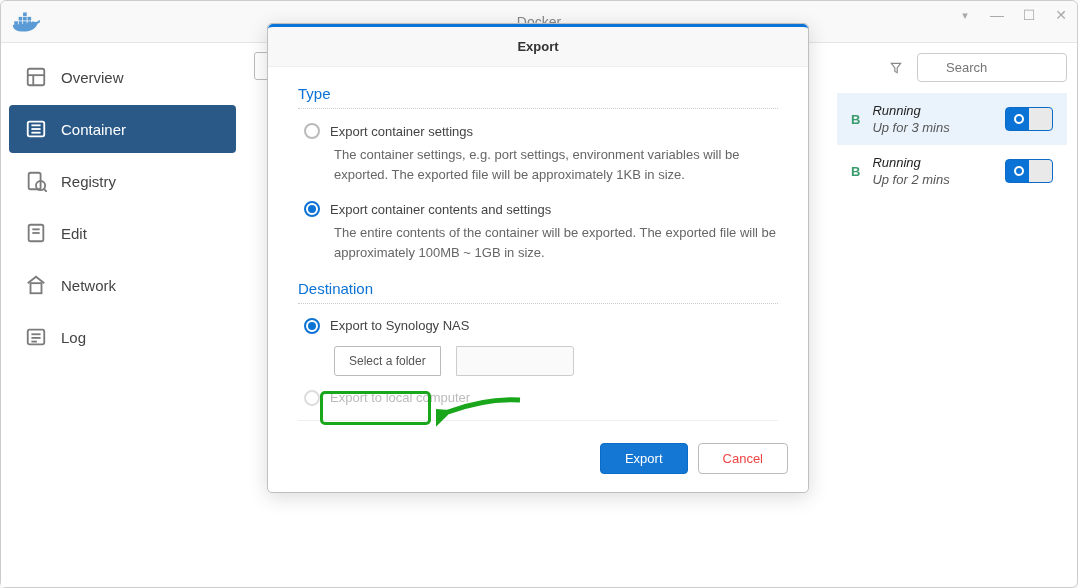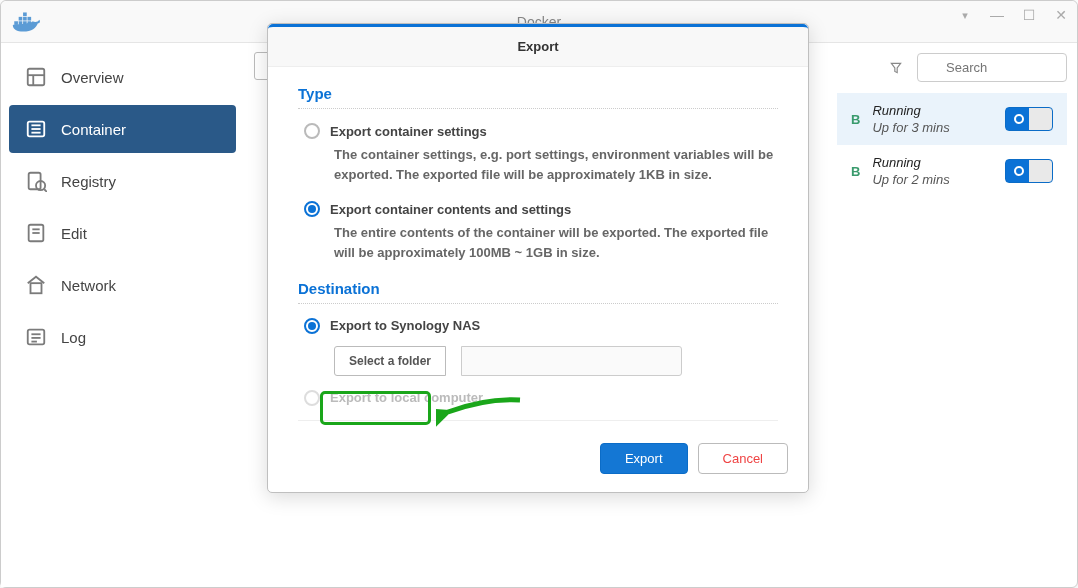--- a/index.html
+++ b/index.html
@@ -37,34 +37,34 @@
   .crow .letter { font-weight: bold; color: #3a9b6d; font-size: 13px; }
   .crow .info { flex: 1; font-style: italic; }
   .crow .s1 { font-size: 13px; color: #222; }
   .crow .s2 { font-size: 13px; color: #555; margin-top: 2px; }
   .toggle { width: 48px; height: 24px; border-radius: 4px; background: linear-gradient(90deg, #0b72d6 50%, #e9e9e9 50%); border: 1px solid #0b6cc7; position: relative; cursor: pointer; }
   .toggle .dot { position: absolute; left: 8px; top: 50%; transform: translateY(-50%); width: 10px; height: 10px; border: 2px solid #fff; border-radius: 50%; }
   
   
   .dialog { position: absolute; left: 267px; top: 23px; width: 542px; background: #fff; border: 1px solid #bfbfbf; border-radius: 5px; box-shadow: 0 4px 20px rgba(0,0,0,0.15); z-index: 10; }
   .dialog-header { border-top: 3px solid #0b72d6; background: #f8f8f8; text-align: center; font-weight: bold; font-size: 13px; color: #333; padding: 12px; border-bottom: 1px solid #eee; border-radius: 5px 5px 0 0; }
-  .dialog-body { padding: 18px 30px 10px 30px; font-size: 13px; color: #555; font-weight: bold; }
+  .dialog-body { padding: 18px 30px 10px 30px; font-size: 13px; color: #555; }
   .section-title { color: #0b72d6; font-size: 15px; margin-bottom: 6px; }
   .section-rule { border-bottom: 1px dotted #ccc; margin-bottom: 14px; }
   
   .radio-row { display: flex; align-items: center; gap: 10px; margin: 6px 0 6px 6px; }
   .radio-outer { width: 16px; height: 16px; border: 2px solid #0b72d6; border-radius: 50%; display: flex; align-items: center; justify-content: center; cursor: pointer; flex-shrink: 0; }
   .radio-outer.off { border-color: #bababa; }
   .radio-outer.disabled { border-color: #ddd; }
   .radio-inner { width: 8px; height: 8px; background: #0b72d6; border-radius: 50%; }
   .radio-label { color: #444; }
   .radio-label.disabled { color: #bbb; }
   .radio-desc { margin: 6px 0 16px 36px; line-height: 1.55; color: #666; }
   
-  .folder-input { margin: 12px 0 14px 36px; width: 348px; display: flex; gap: 16px; }
+  .folder-input { margin: 12px 0 14px 36px; width: 240px; display: flex; gap: 16px; }
   .folder-btn { background: #fff; border: 1px solid #bbb; padding: 7px 14px; font-size: 12px; color: #555; cursor: pointer; border-radius: 3px 0 0 3px; position: relative; z-index: 2; }
   .folder-txt { flex: 1; border: 1px solid #ccc; background: #fafafa; border-radius: 0 3px 3px 0; margin-left: -1px; }
   
   .sep { border-top: 1px solid #eee; margin: 14px 0 0 0; }
   .dialog-footer { padding: 12px 20px 18px 20px; display: flex; justify-content: flex-end; gap: 10px; }
   .btn-primary { background: #1477d4; color: #fff; border: 1px solid #0b6cc7; padding: 7px 24px; font-size: 13px; border-radius: 4px; cursor: pointer; }
   .btn-default { background: #fff; color: #ef4444; border: 1px solid #bbb; padding: 7px 24px; font-size: 13px; border-radius: 4px; cursor: pointer; }
   
   .green-box { position: absolute; border: 3px solid #1aa61a; border-radius: 5px; left: 320px; top: 391px; width: 111px; height: 34px; z-index: 20; pointer-events: none; }
   .green-arrow { position: absolute; left: 436px; top: 396px; z-index: 20; pointer-events: none; }

